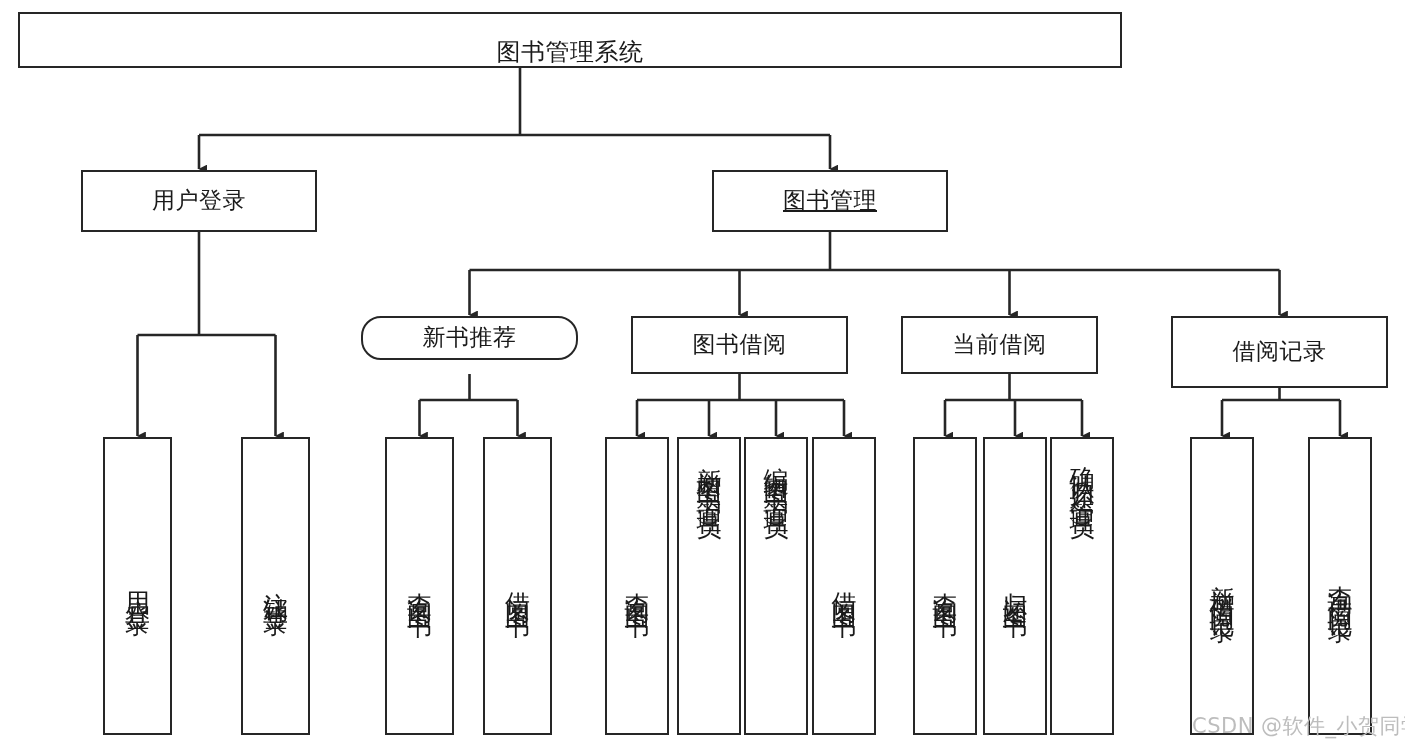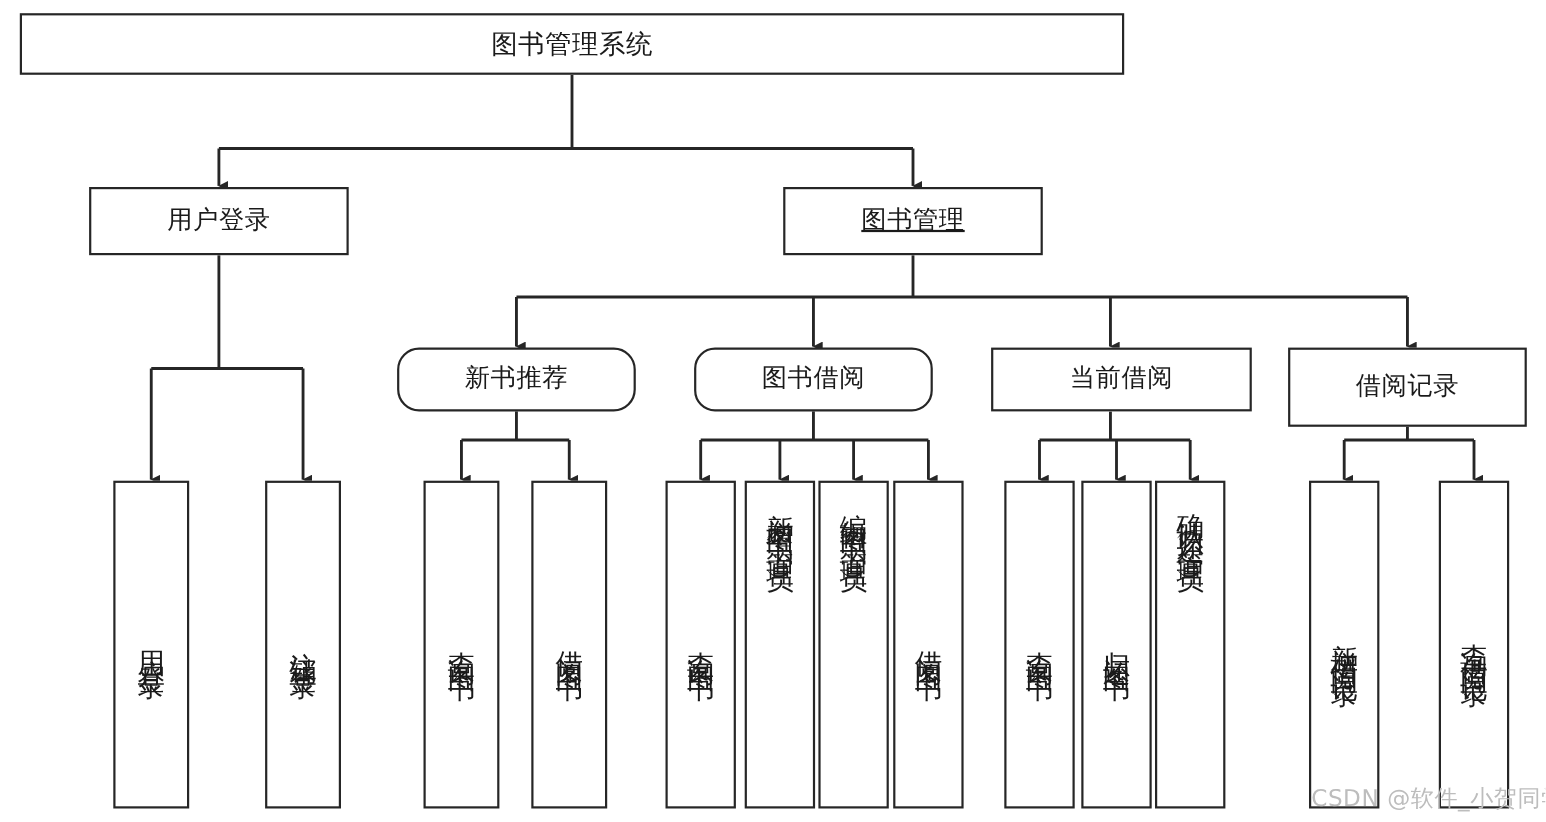--- a/index.html
+++ b/index.html
@@ -112,36 +112,36 @@
         <line x1="1015" y1="400" x2="1015" y2="436" marker-end="url(#arrowhead)"></line>
         <line x1="1082" y1="400" x2="1082" y2="436" marker-end="url(#arrowhead)"></line>
         <line x1="1279.5" y1="374" x2="1279.5" y2="400"></line>
         <line x1="1222" y1="400" x2="1340" y2="400"></line>
         <line x1="1222" y1="400" x2="1222" y2="436" marker-end="url(#arrowhead)"></line>
         <line x1="1340" y1="400" x2="1340" y2="436" marker-end="url(#arrowhead)"></line>
       </g>
   </svg>
 
   <div id="node-layer">
-      <div class="node horiz root" style="left: 18px; top: 12px; width: 1004px; height: 56px;">
+      <div class="node horiz root" style="left: 18px; top: 12px; width: 1104px; height: 56px; align-items: flex-end;">
         <span class="node-label">图书管理系统</span>
       </div>
       <div class="node horiz" style="left: 81px; top: 170px; width: 236px; height: 62px;">
         <span class="node-label">用户登录</span>
       </div>
       <div class="node horiz" style="left: 712px; top: 170px; width: 236px; height: 62px; text-decoration: underline;">
         <span class="node-label">图书管理</span>
       </div>
-      <div class="node horiz" style="left: 361px; top: 316px; width: 217px; height: 58px; border-radius: 20px;">
+      <div class="node horiz" style="left: 361px; top: 316px; width: 217px; height: 44px; border-radius: 20px;">
         <span class="node-label">新书推荐</span>
       </div>
-      <div class="node horiz" style="left: 631px; top: 316px; width: 217px; height: 58px; border-radius: 19px;">
+      <div class="node horiz" style="left: 631px; top: 316px; width: 217px; height: 58px;">
         <span class="node-label">图书借阅</span>
       </div>
-      <div class="node horiz" style="left: 901px; top: 316px; width: 237px; height: 58px;">
+      <div class="node horiz" style="left: 901px; top: 316px; width: 197px; height: 58px;">
         <span class="node-label">当前借阅</span>
       </div>
       <div class="node horiz" style="left: 1171px; top: 316px; width: 217px; height: 72px;">
         <span class="node-label">借阅记录</span>
       </div>
       <div class="node vert" style="left: 103px; top: 437px; width: 69px; height: 298px; justify-content: center; align-items: center; padding-top: 0px;">
         <span class="node-label">用户登录</span>
       </div>
       <div class="node vert" style="left: 241px; top: 437px; width: 69px; height: 298px; justify-content: center; align-items: center; padding-top: 0px;">
         <span class="node-label">注销登录</span>

